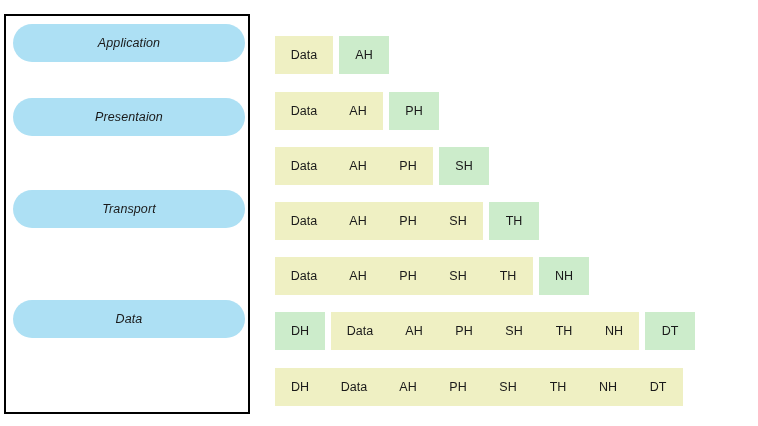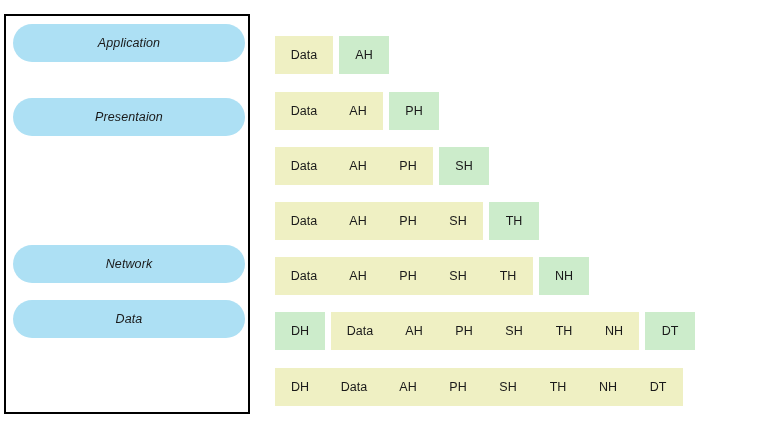--- a/index.html
+++ b/index.html
@@ -106,22 +106,22 @@
 
 <div id="diagram">
 
   <div class="layer-panel" id="layer-panel">
       <div class="layer-pill" style="top: 8px;">
         <span class="layer-pill-label">Application</span>
       </div>
       <div class="layer-pill" style="top: 64px; margin-top: 18px;">
         <span class="layer-pill-label">Presentaion</span>
       </div>
-      <div class="layer-pill" style="top: 229px;">
-        <span class="layer-pill-label">Network</span>
+      <div class="layer-pill" style="top: 174px;">
+        <span class="layer-pill-label">Transport</span>
       </div>
       <div class="layer-pill" style="top: 284px;">
         <span class="layer-pill-label">Data</span>
       </div>
     </div>
 
   <div class="pdu-rows" id="pdu-rows">
       <div class="pdu-row" style="top: 36px; width: 114px;">
         <div class="pdu-block data-block" style="left: 0px; width: 58px;">
           <div class="pdu-seg" style="left: 0px; width: 58px;">Data</div>

